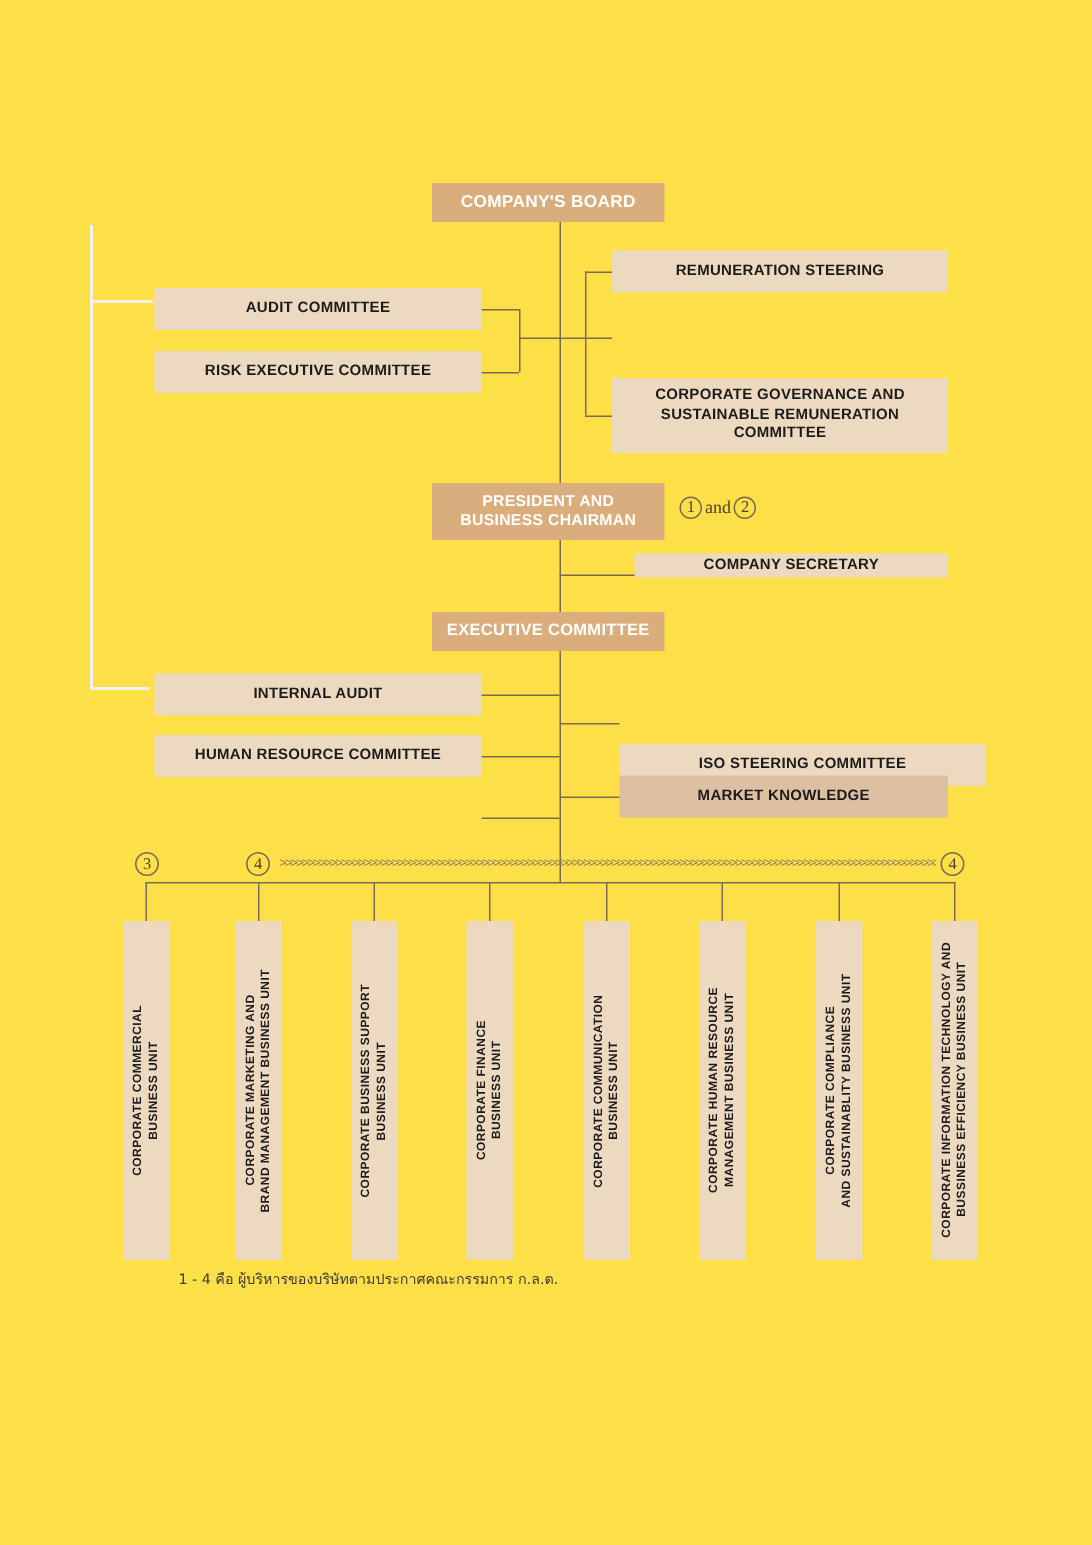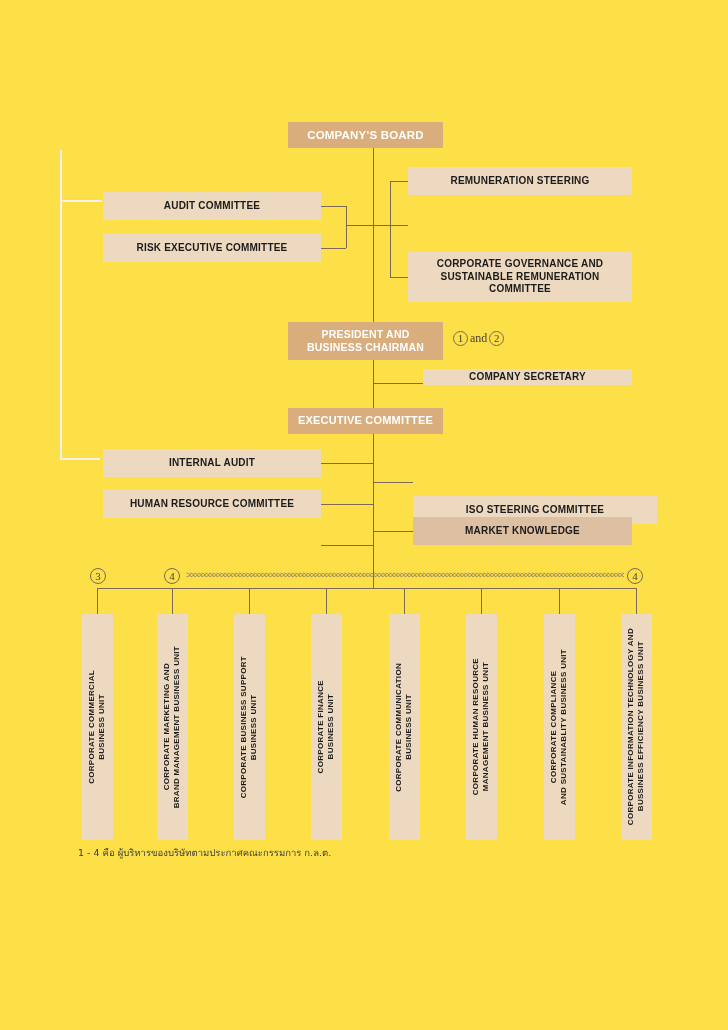--- a/index.html
+++ b/index.html
@@ -97,20 +97,21 @@
     overflow: hidden;
     font-family: "Liberation Sans", sans-serif;
     line-height: 1;
   }
   .footnote {
     position: absolute;
     font-size: 9.5px;
     color: #3b3b3b;
     font-family: "DejaVu Sans", sans-serif;
     white-space: nowrap;
+    margin-left: 41px;
   }
   .faint {
     position: absolute;
     background: #f4f1ec;
   }
 </style>
 </head>
 <body>
 
 <div id="canvas">

